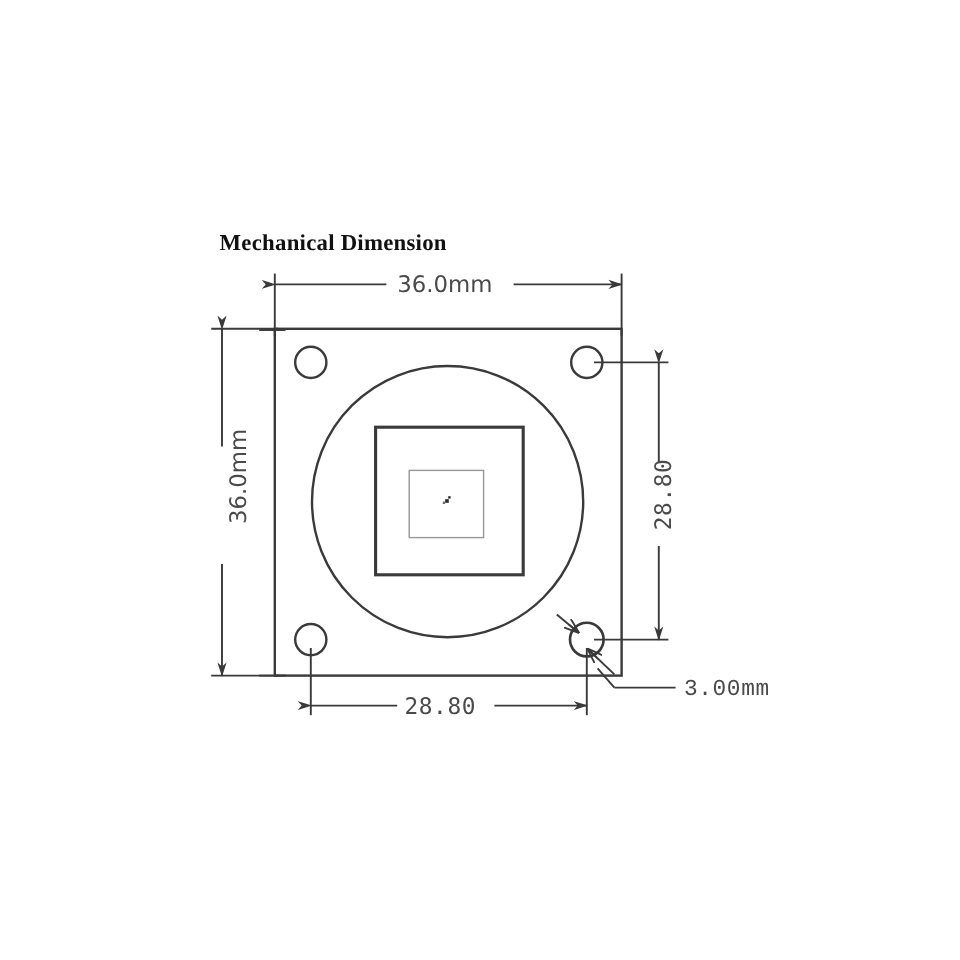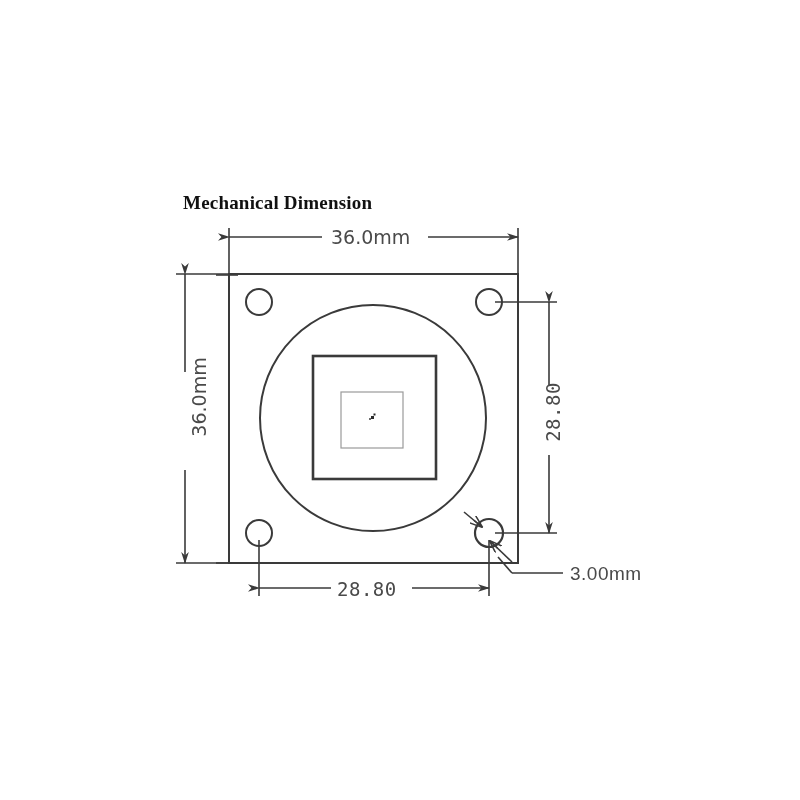--- a/index.html
+++ b/index.html
@@ -65,21 +65,21 @@
     font-size: 19px;
     font-family: "DejaVu Sans Mono", monospace;
     letter-spacing: 0.5px;
     transform: rotate(-90deg);
     transform-origin: 50% 50%;
   }
   #dim-hole-label {
     left: 570px;
     top: 563px;
     font-size: 19px;
-    font-family: Liberation Sans, sans-serif;
+    font-family: Liberation Mono, monospace;
     letter-spacing: 0.5px;
   }
 </style>
 </head>
 <body>
 
 <div id="page">
 
   <div id="title">Mechanical Dimension</div>
 

